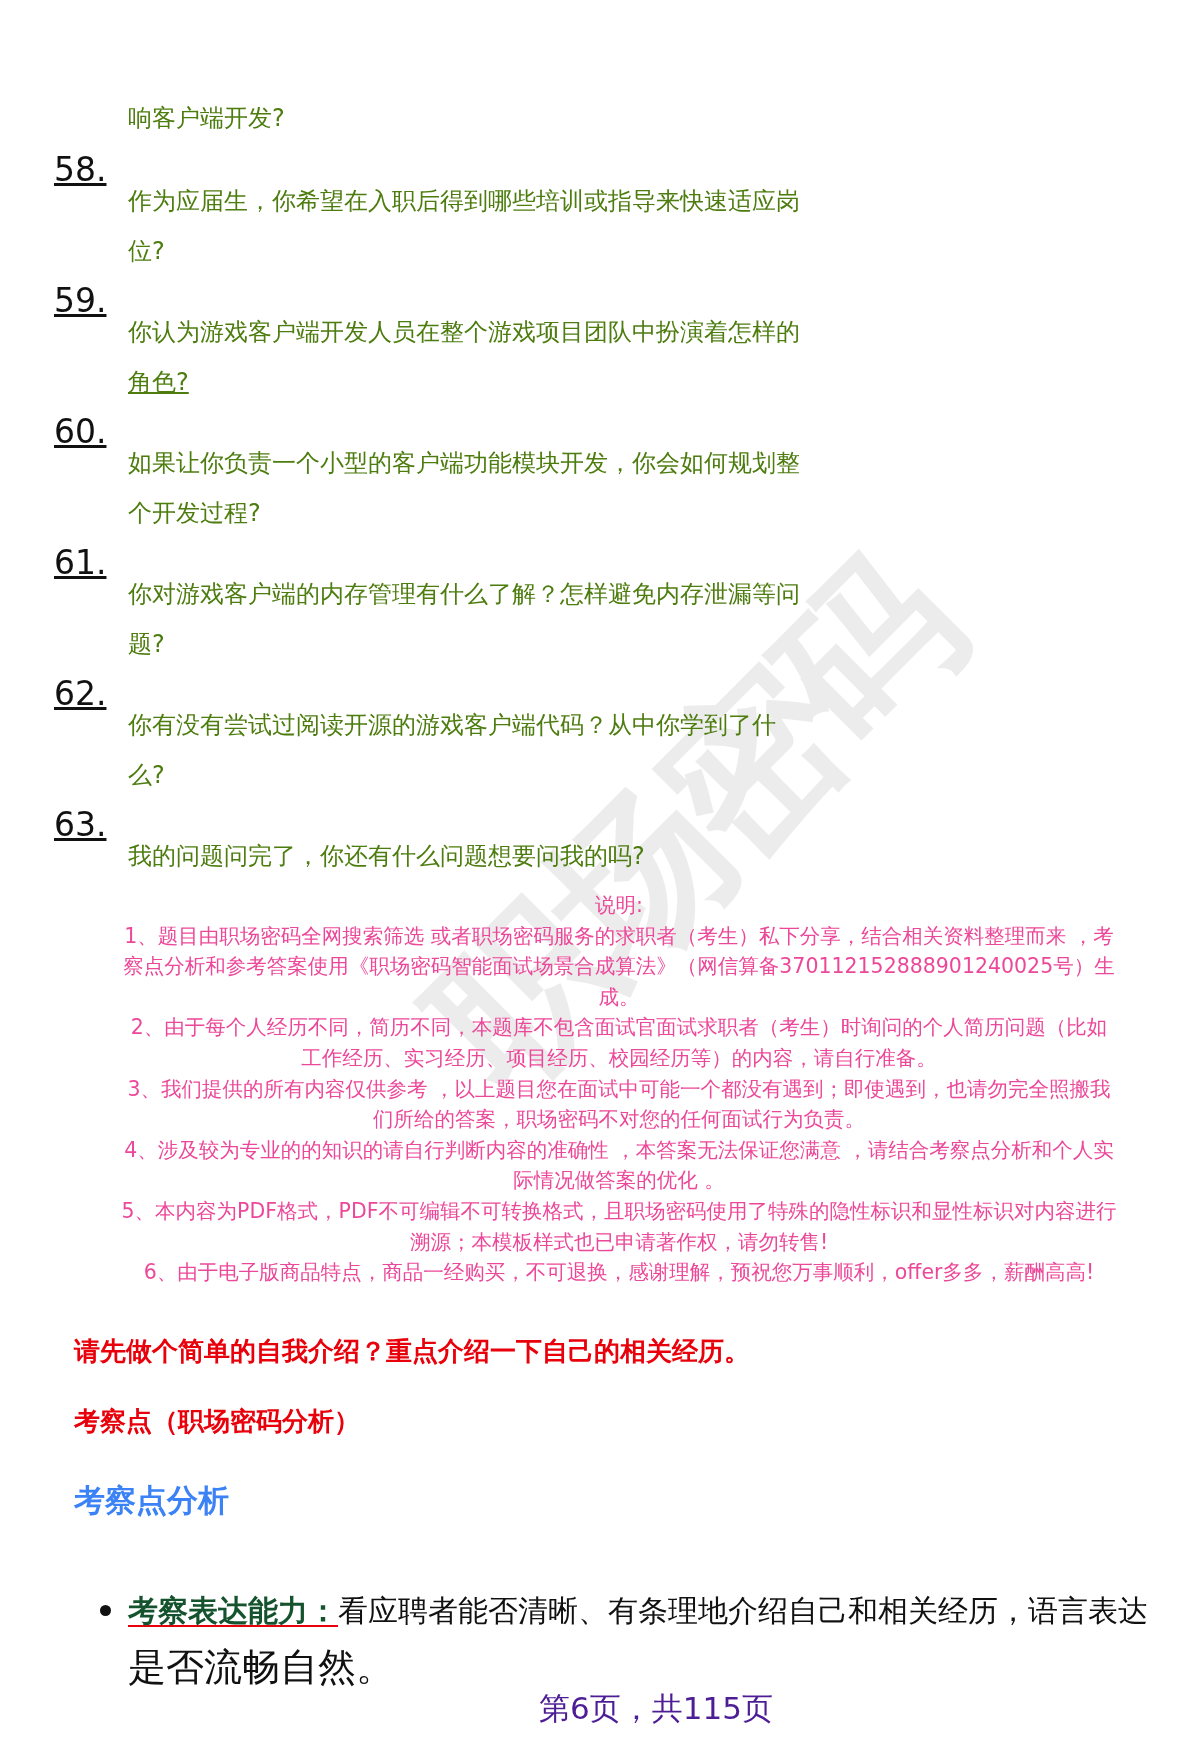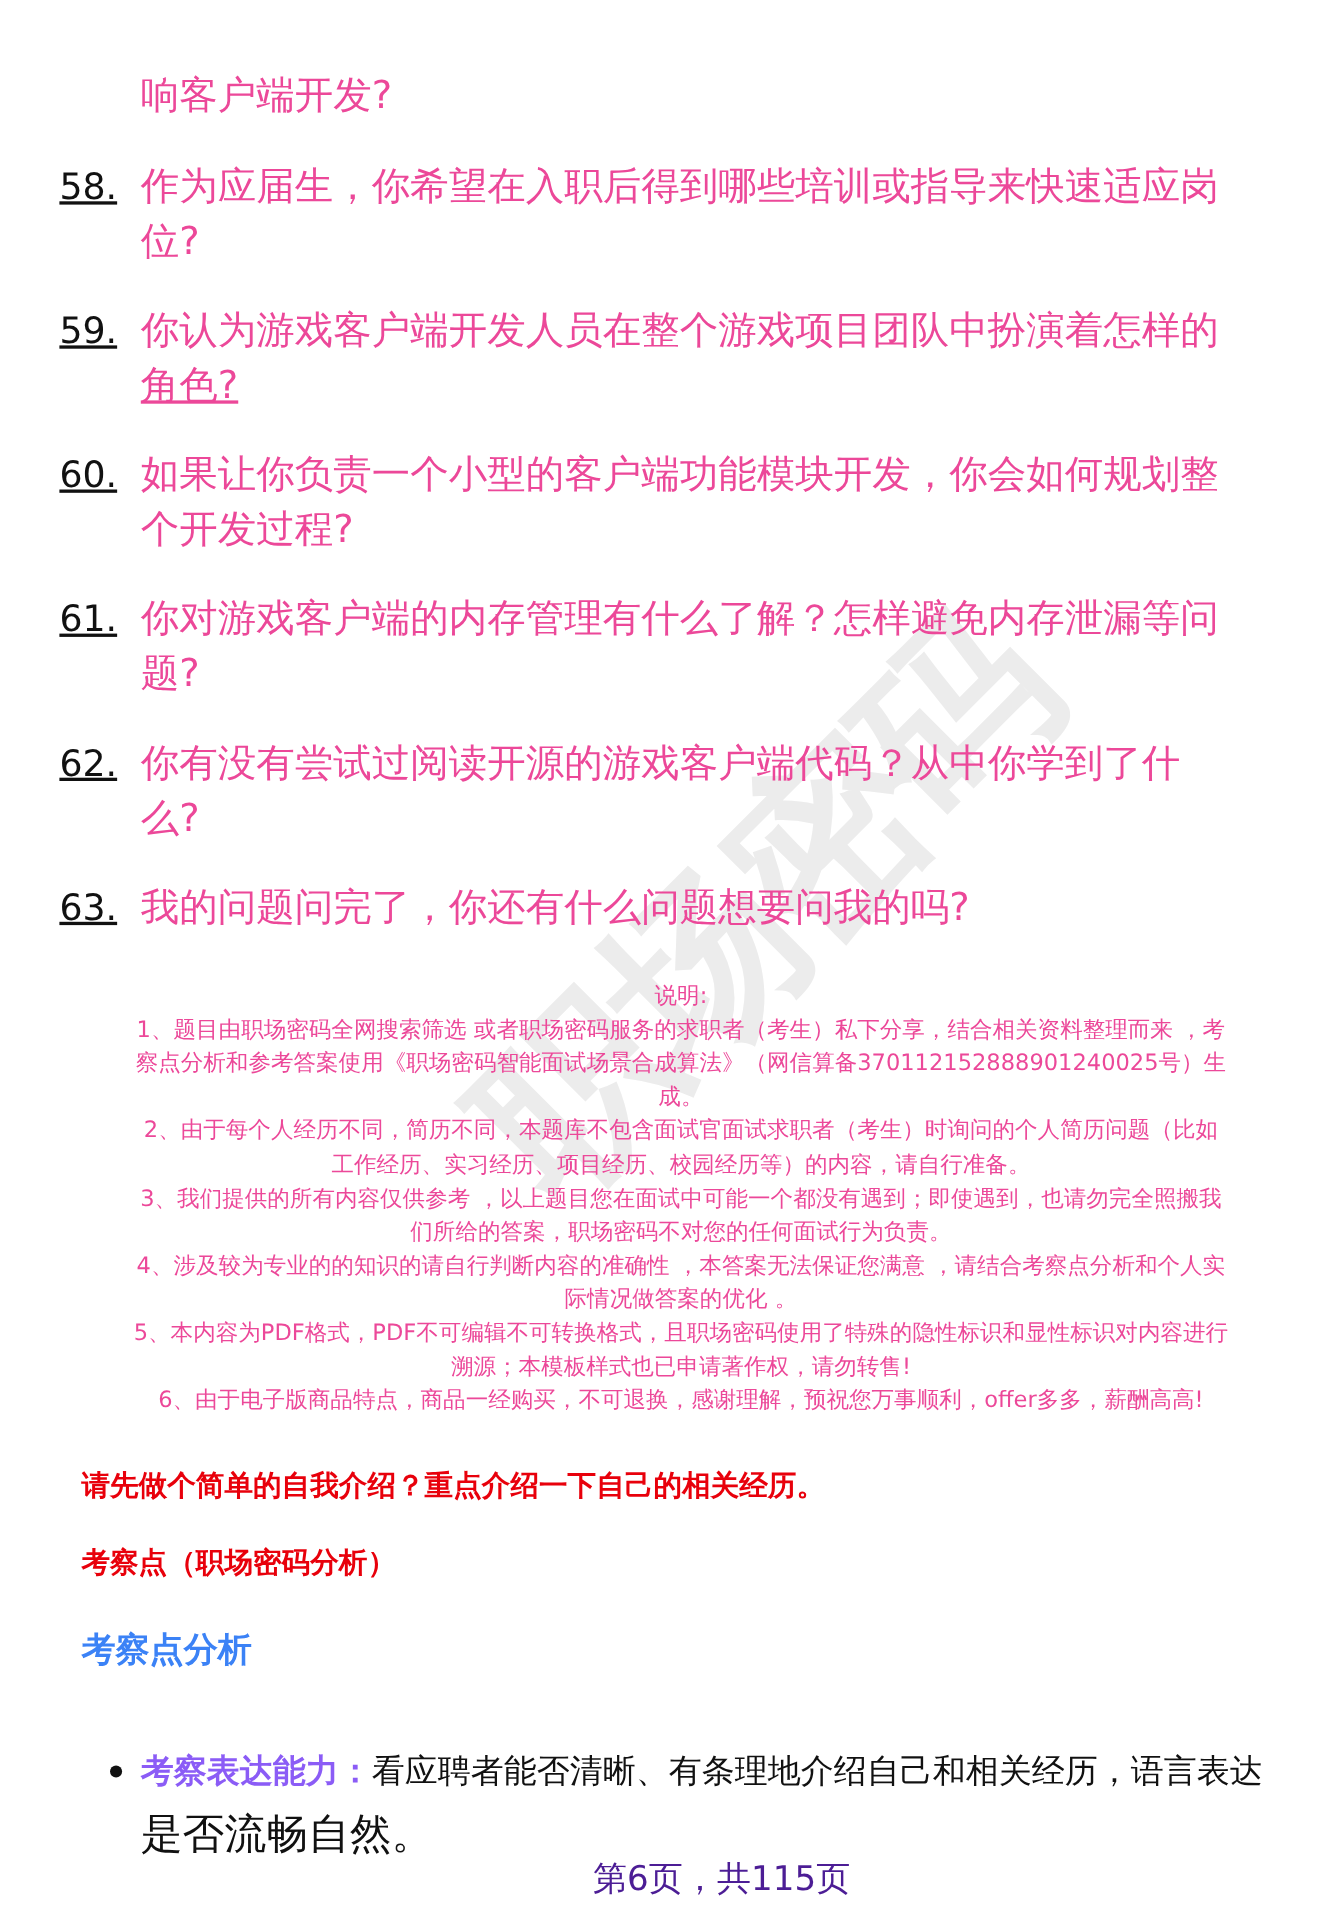--- a/index.html
+++ b/index.html
@@ -20,22 +20,23 @@
       font-size: 170px; font-weight: bold; color: #ececec;
       transform: rotate(-45deg); transform-origin: center;
       white-space: nowrap; letter-spacing: -8px;
       font-family: "DejaVu Sans", sans-serif;
     }
 
     .content { position: absolute; left: 0; top: 0; width: 1200px; z-index: 1; }
 
     
     .q-line {
-      position: absolute; font-size: 35px; line-height: 50px; white-space: nowrap;
-      color: #ec4899;
+      position: absolute; font-size: 24px; line-height: 50px; white-space: nowrap;
+      color: #4d7c0f;
+      margin-top: 31px;
     }
     .q-num { position: absolute; left: 54px; font-size: 33px; line-height: 50px; text-decoration: underline; }
 
     
     .notes { position: absolute; left: 74px; top: 890px; width: 1090px; font-size: 20.5px; line-height: 30.6px; color: #ec4899; text-align: center; }
     .notes .nline { white-space: nowrap; height: 30.6px; }
 
     .red-question {
       position: absolute; left: 74px; top: 1334px; font-size: 26px; font-weight: bold;
       color: #e8000b; line-height: 34px; white-space: nowrap;
@@ -46,21 +47,21 @@
     }
     .section-heading {
       position: absolute; left: 74px; top: 1480px; font-size: 31px; font-weight: bold;
       color: #3b82f6; line-height: 40px; white-space: nowrap;
     }
     .bullet-row { position: absolute; left: 96px; top: 1588px; width: 1060px; }
     .bullet-dot {
       position: absolute; left: 4px; top: 17px; width: 11px; height: 11px; border-radius: 50%; background: #111;
     }
     .bullet-line1 { position: absolute; left: 32px; top: 0; font-size: 30px; line-height: 46px; white-space: nowrap; }
-    .bullet-label { color: #8b5cf6; font-weight: bold; text-decoration-color: #e8000b; text-decoration-thickness: 2px; text-underline-offset: 4px; }
+    .bullet-label { color: #14532d; font-weight: bold; text-decoration: underline; text-decoration-color: #e8000b; text-decoration-thickness: 2px; text-underline-offset: 4px; }
     .bullet-line2 { position: absolute; left: 32px; top: 56px; font-size: 38px; line-height: 46px; white-space: nowrap; }
 
     .footer {
       position: absolute; left: 0; width: 1200px; top: 1688px; text-align: center;
       font-size: 31px; line-height: 40px; color: #4c1d95;
       padding-left: 40px; box-sizing: border-box; margin-left: 36px;
     }
   </style>
 </head>
 <body>

